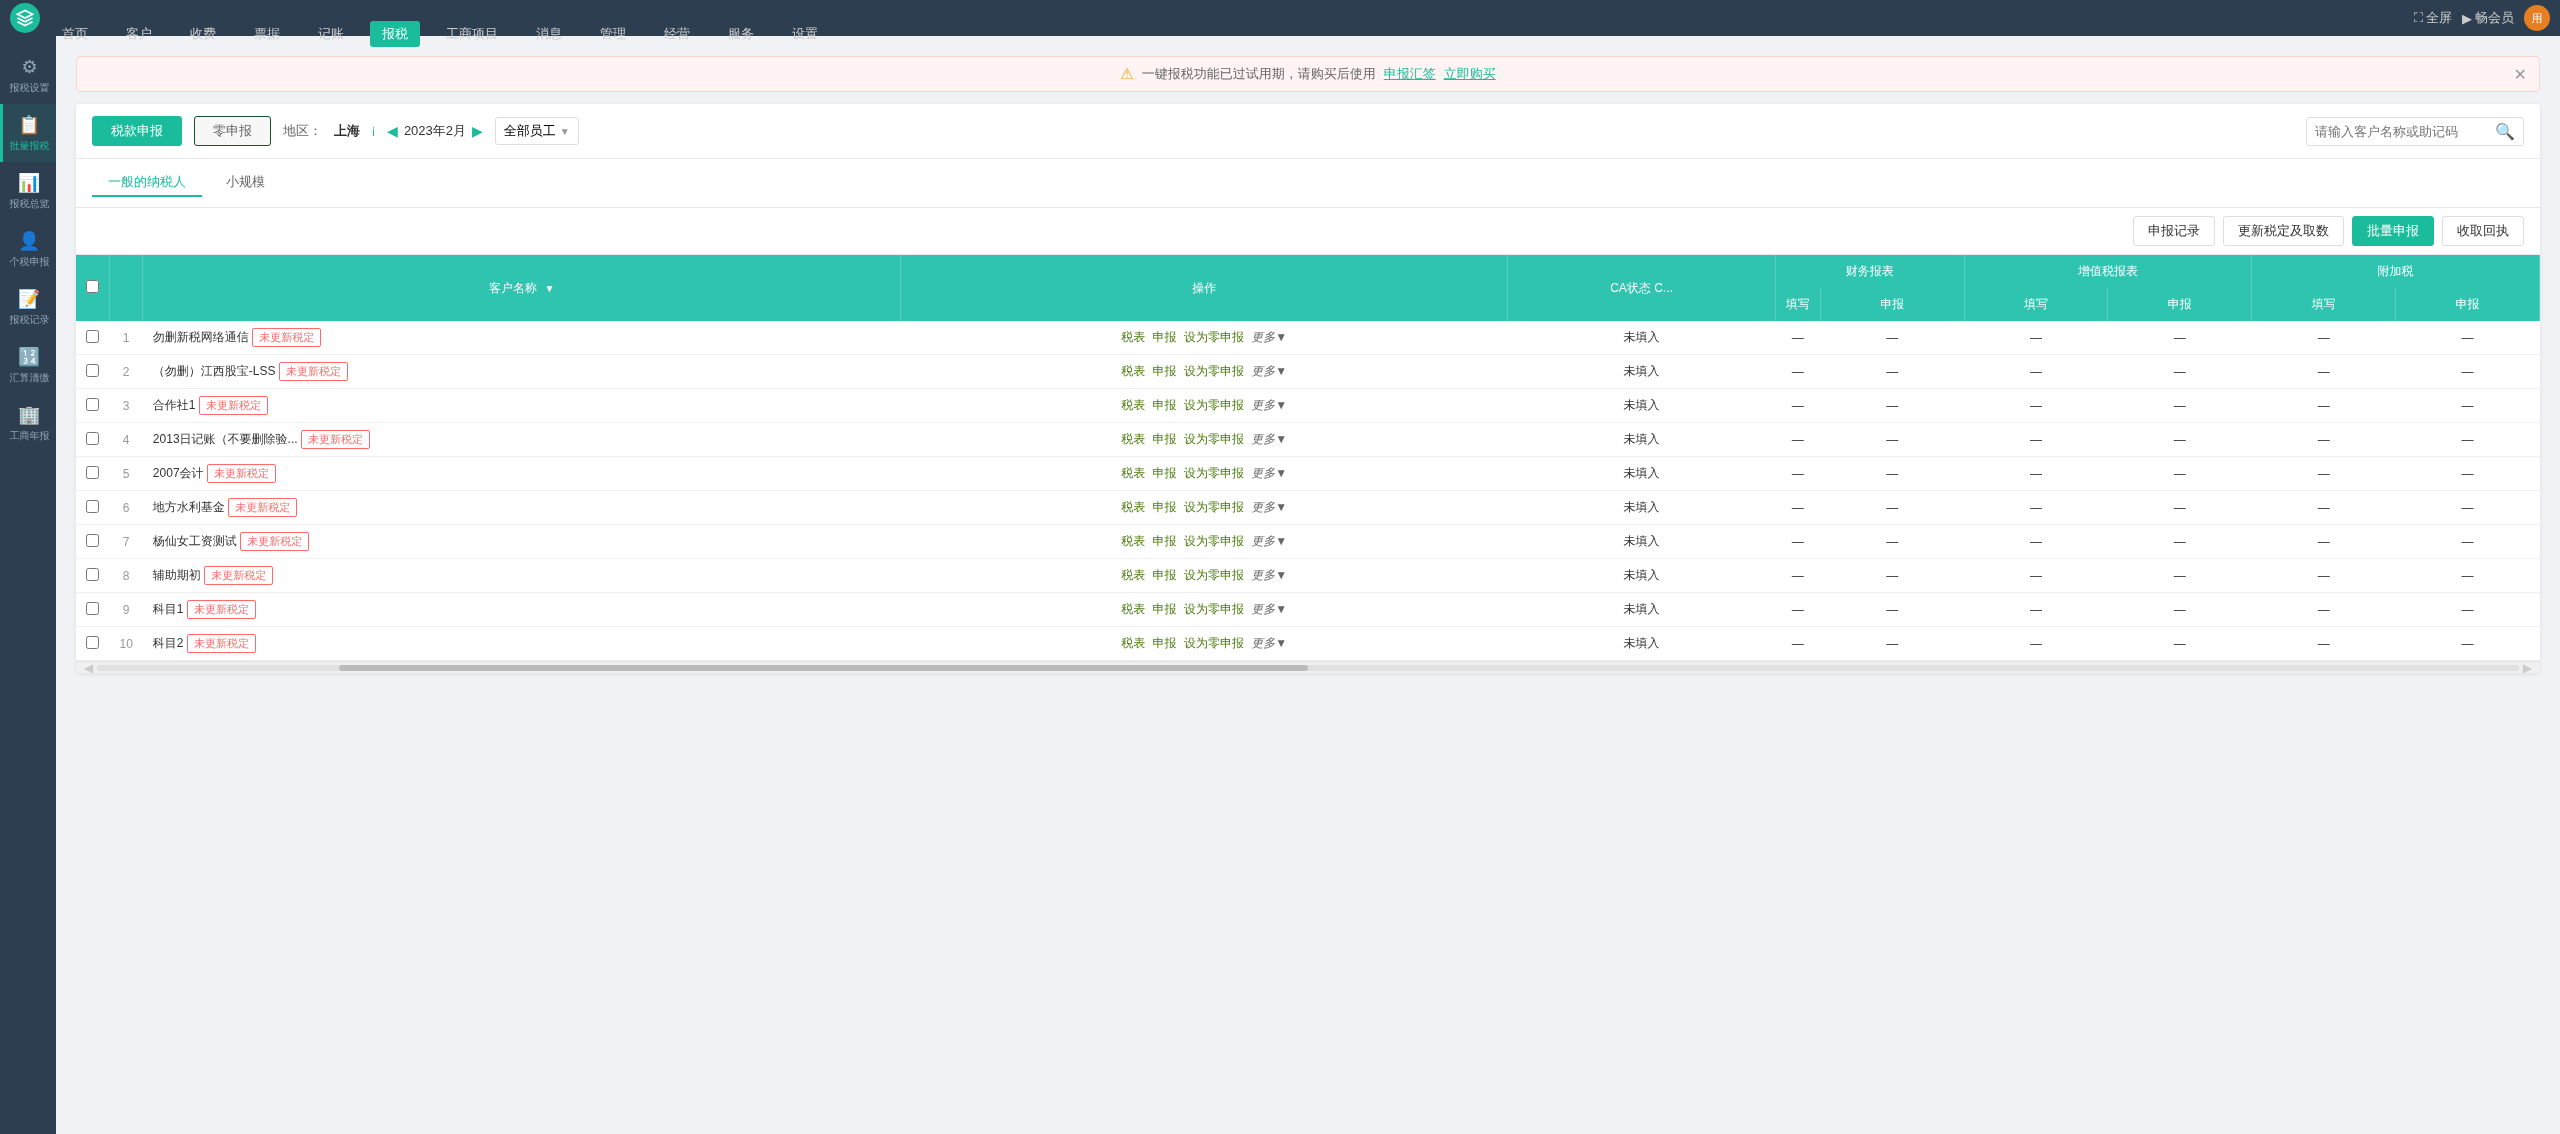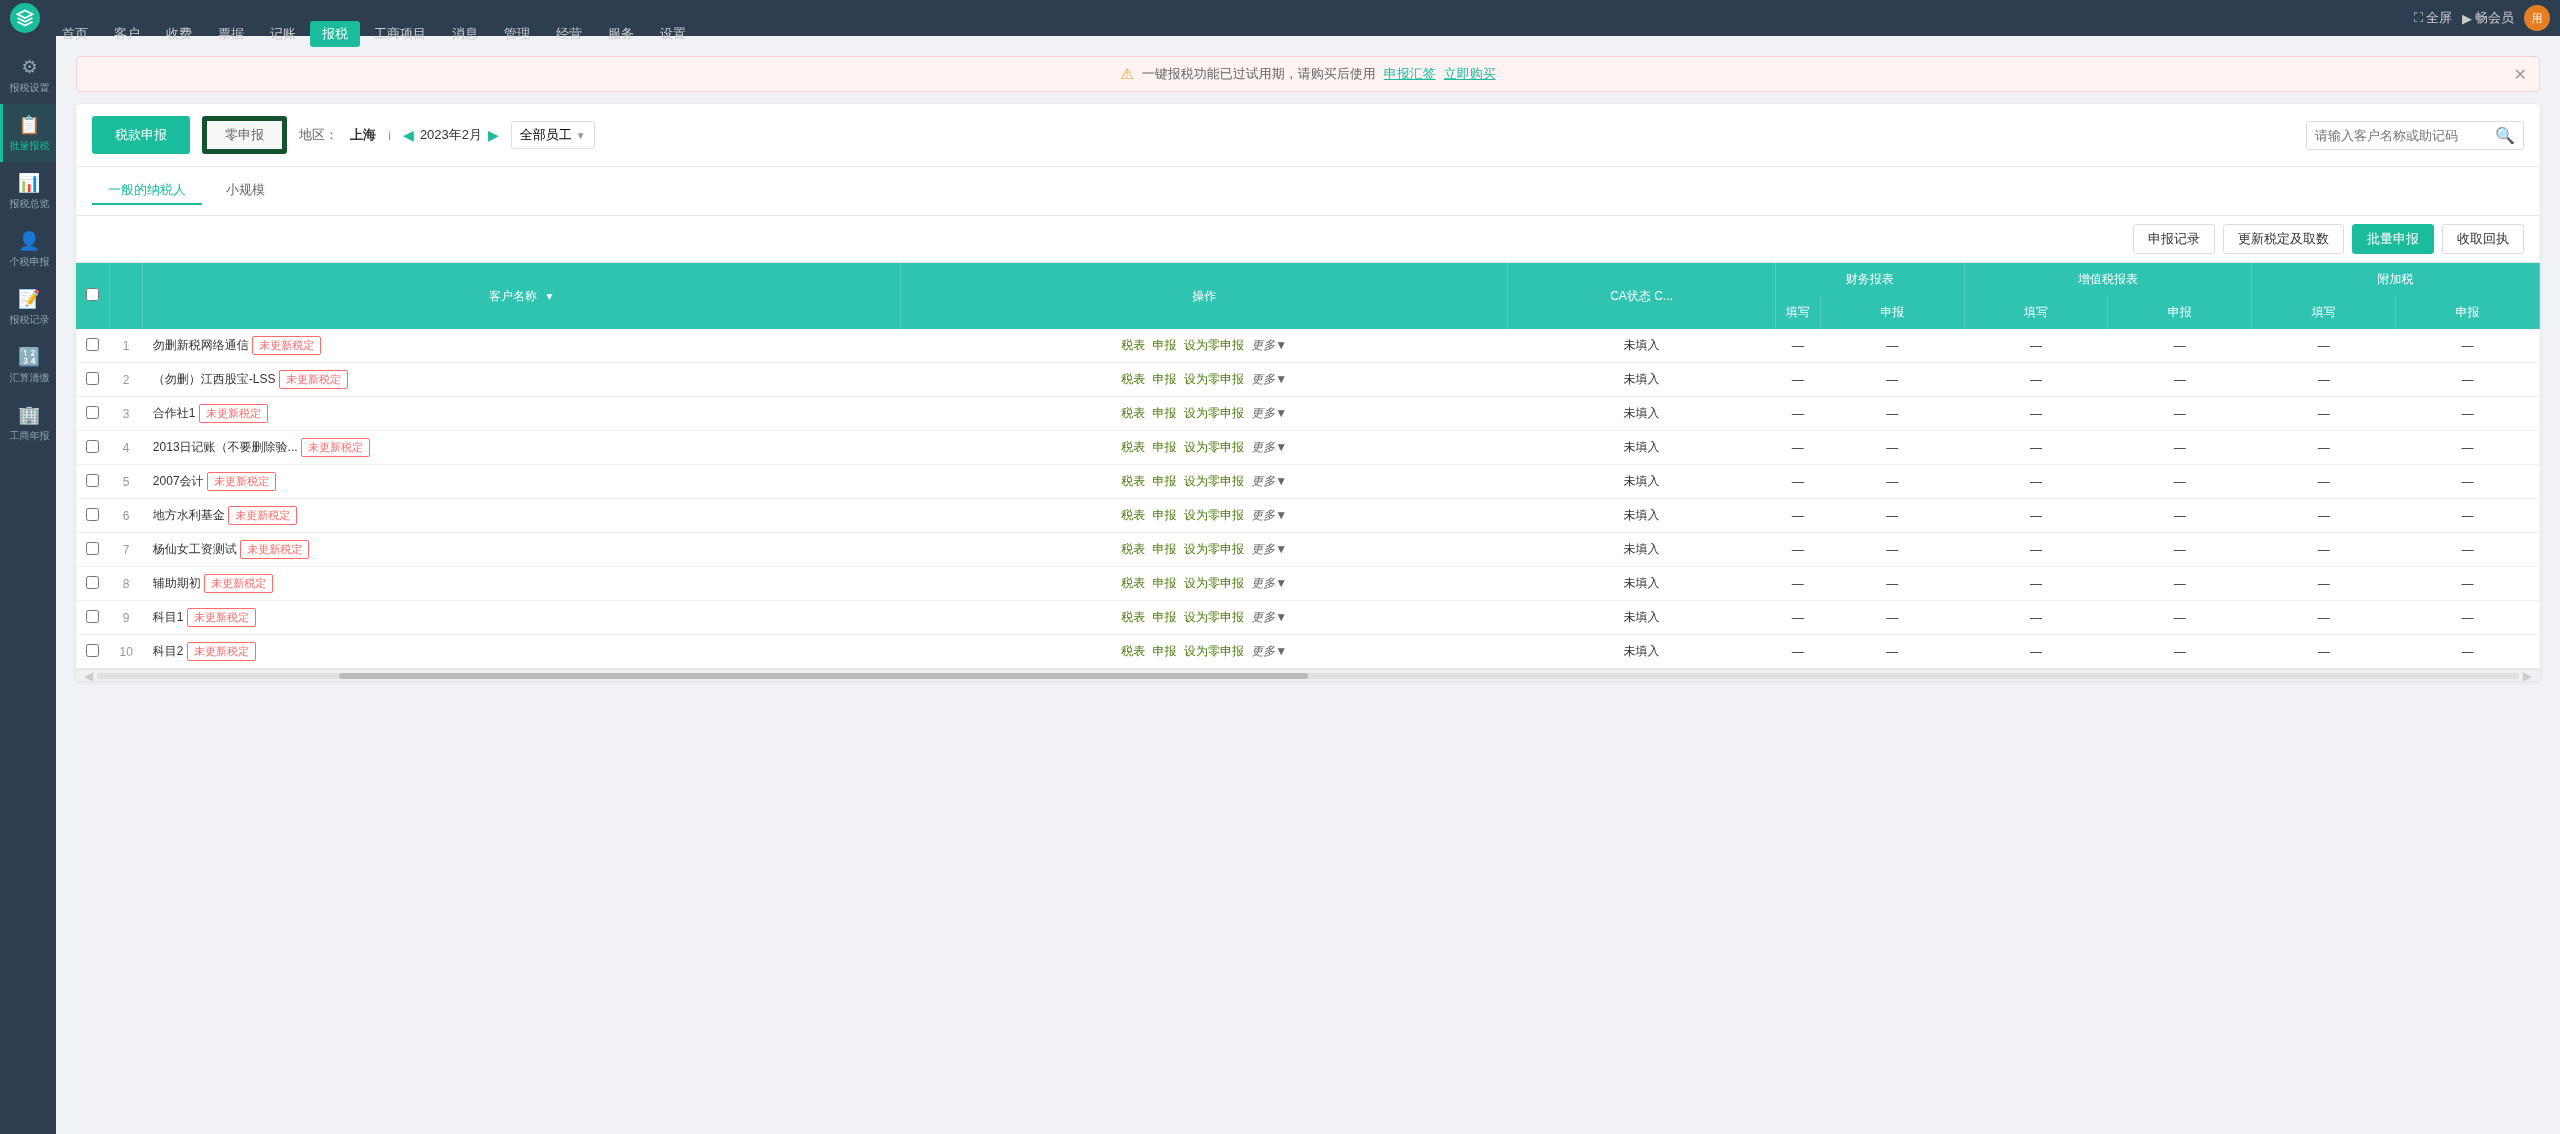--- a/index.html
+++ b/index.html
@@ -16,21 +16,21 @@
     }
     .top-nav .logo {
       width: 30px; height: 30px;
       background: #1abc9c;
       border-radius: 50%;
       display: flex; align-items: center; justify-content: center;
       margin-right: 10px;
     }
     .top-nav .logo svg { width: 18px; height: 18px; }
     .top-nav-items {
-      display: flex; align-items: center; gap: 2px; flex: 1; margin-top: 32px;
+      display: flex; align-items: center; gap: 14px; flex: 1; margin-top: 32px;
     }
     .top-nav-item {
       color: #ccc; font-size: 13px; padding: 4px 12px; cursor: pointer; border-radius: 3px;
     }
     .top-nav-item.active { background: #1abc9c; color: #fff; }
     .top-nav-right {
       display: flex; align-items: center; gap: 10px; color: #ccc; font-size: 13px;
     }
     .top-nav-right .fullscreen-btn, .top-nav-right .member-btn {
       cursor: pointer; display: flex; align-items: center; gap: 3px;
@@ -107,21 +107,21 @@
     
     .filter-bar {
       padding: 12px 16px;
       display: flex;
       align-items: center;
       gap: 12px;
       border-bottom: 1px solid #e8e8e8;
     }
     .tab-btn {
       padding: 5px 18px;
-      border: 5px solid #14532d;
+      border: 1px solid #14532d;
       border-radius: 3px;
       cursor: pointer;
       font-size: 13px;
       color: #666;
       background: #f7f7f7;
     }
     .tab-btn.active {
       background: #1abc9c;
       color: #fff;
       border-color: #1abc9c;

